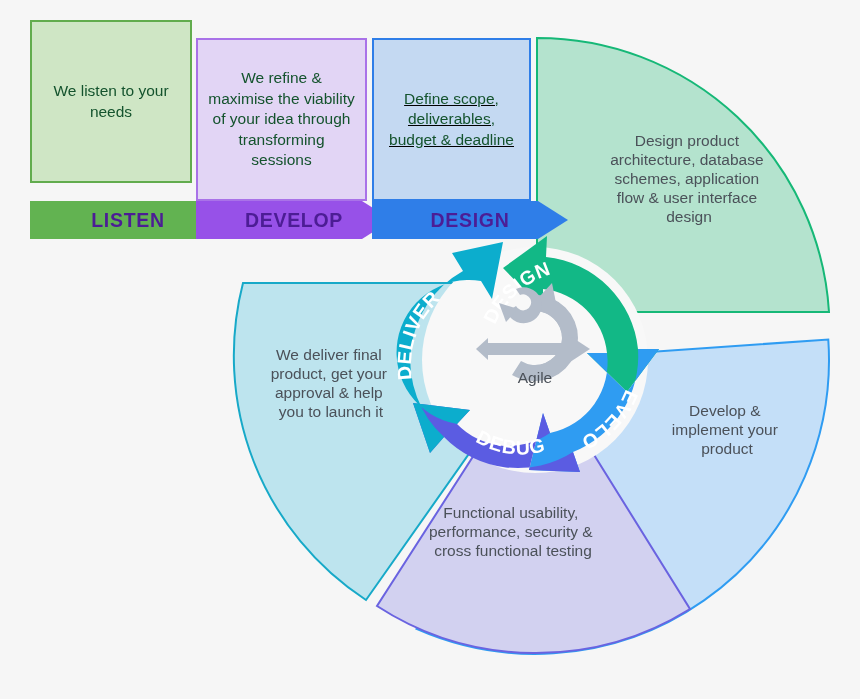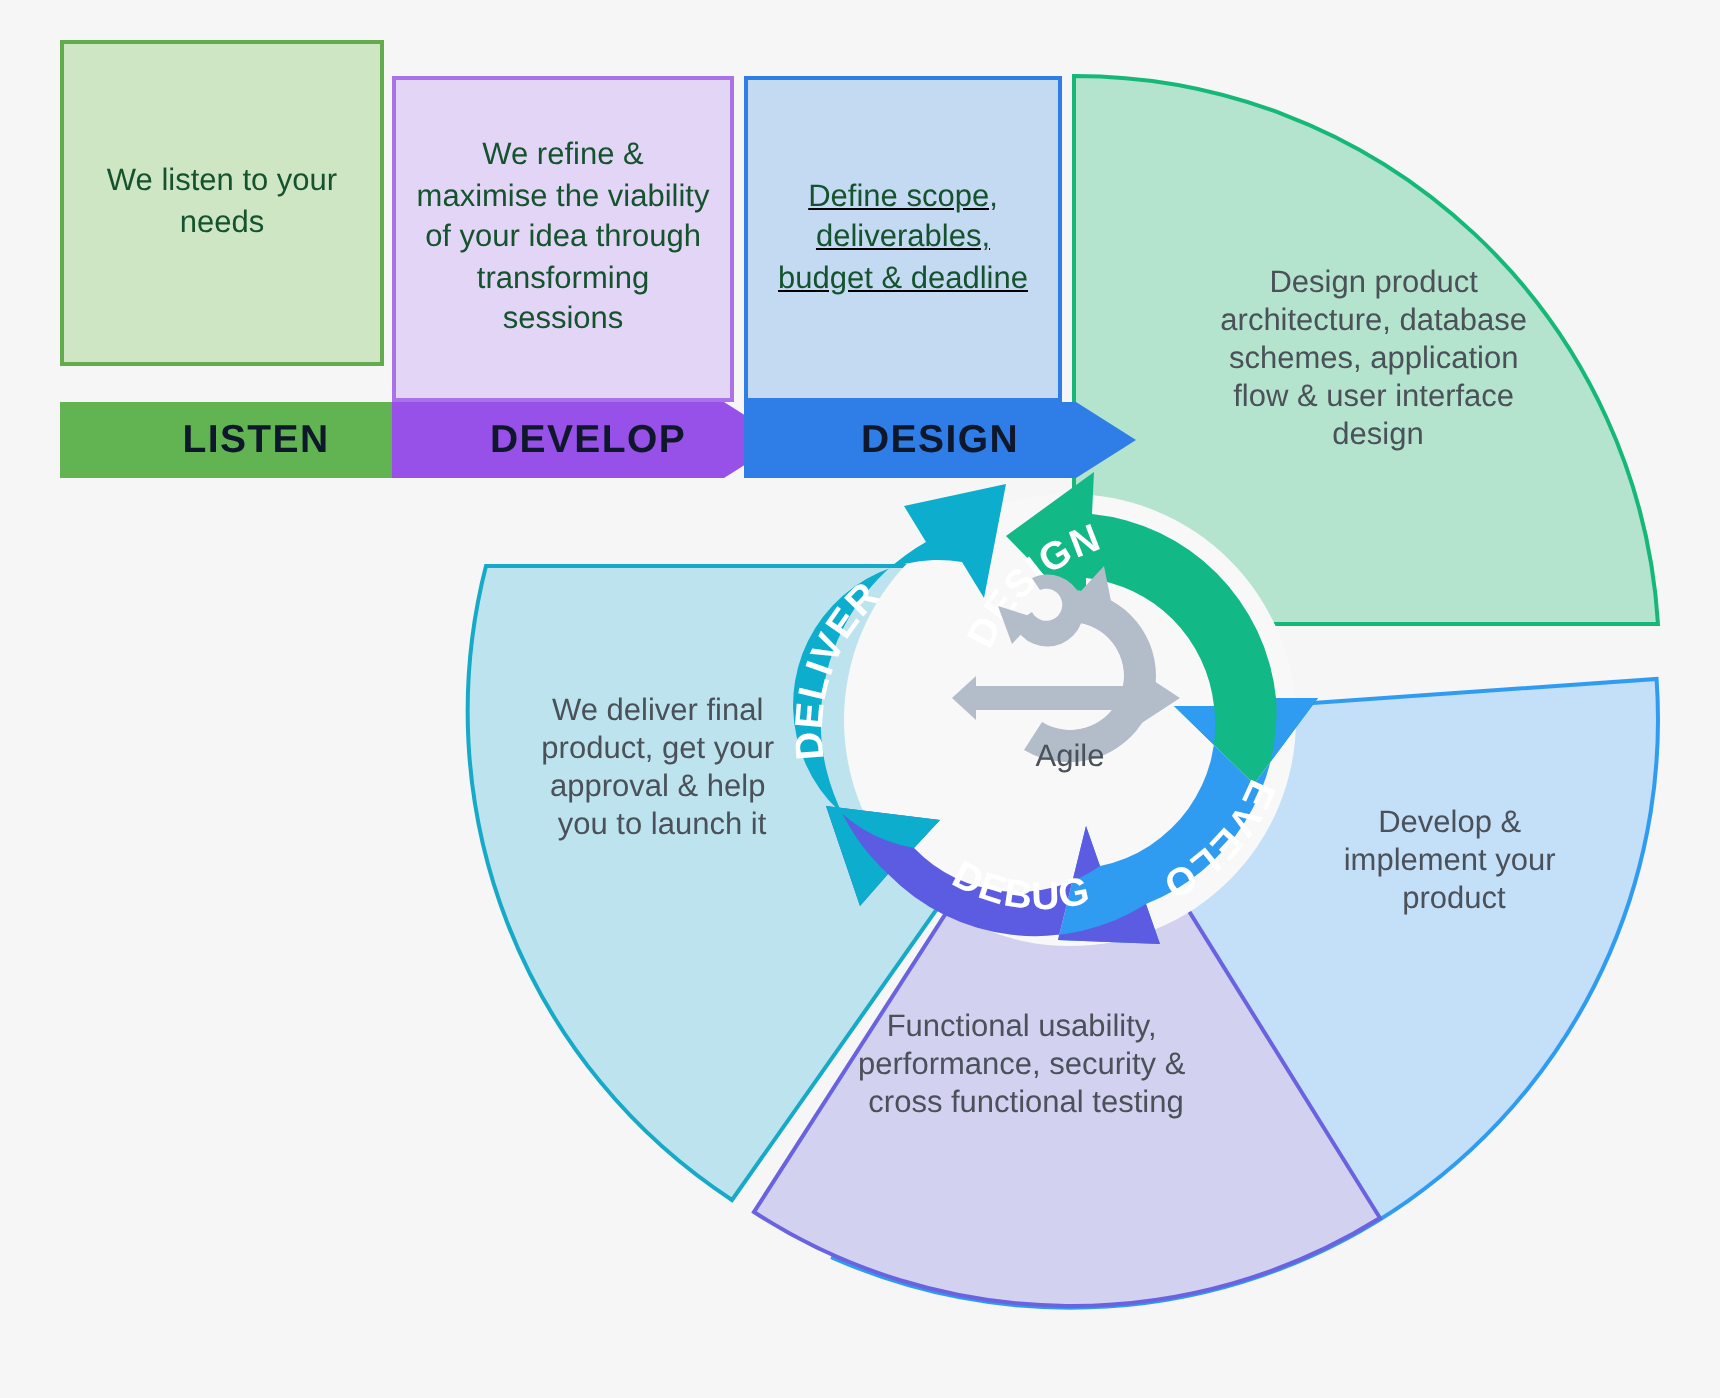--- a/index.html
+++ b/index.html
@@ -48,21 +48,21 @@
     position: absolute;
     top: 201px;
     height: 38px;
     display: flex;
     align-items: center;
     justify-content: center;
   }
   .chev .chev-label {
     position: relative;
     z-index: 3;
-    color: #0f172a;
+    color: #4c1d95;
     font-size: 19.5px;
     font-weight: bold;
     letter-spacing: 0.7px;
   }
   .chev .chev-shape {
     position: absolute;
     inset: 0;
     z-index: 1;
   }
 

